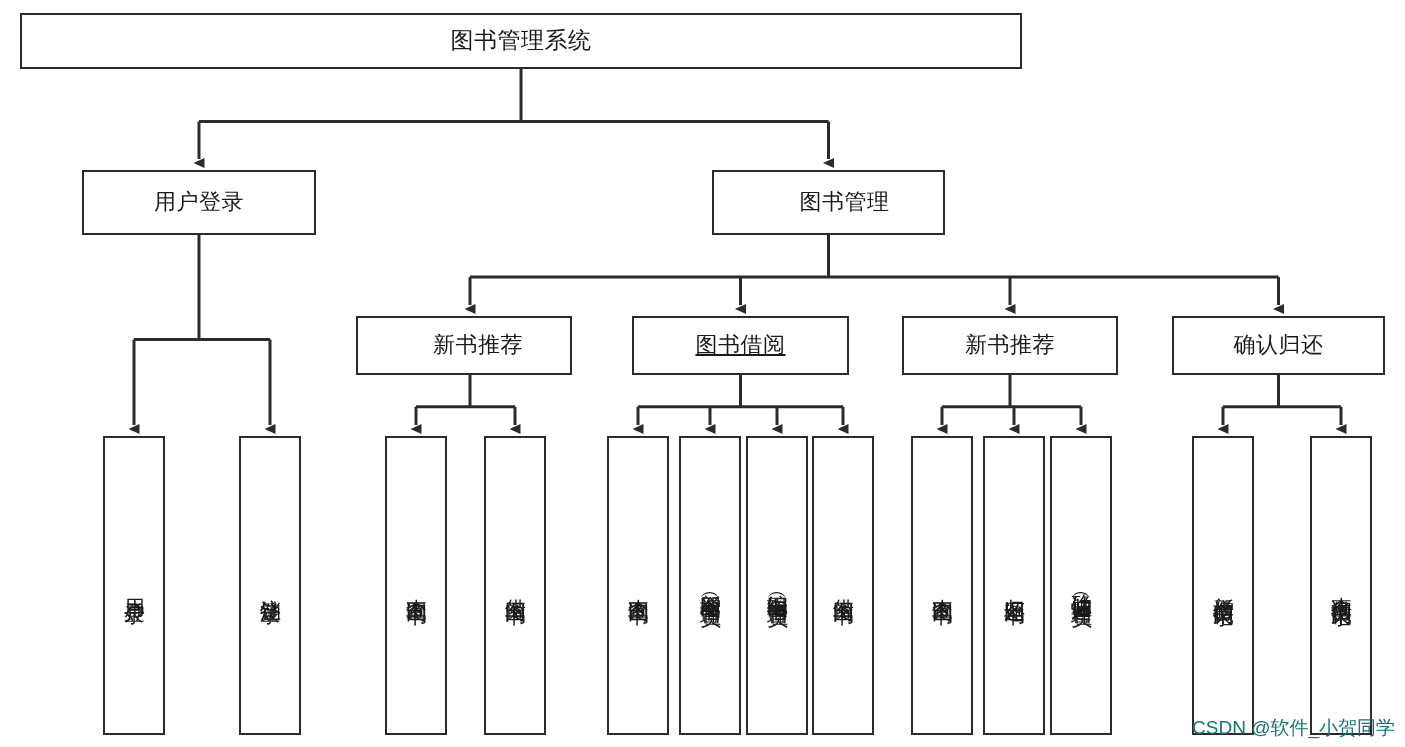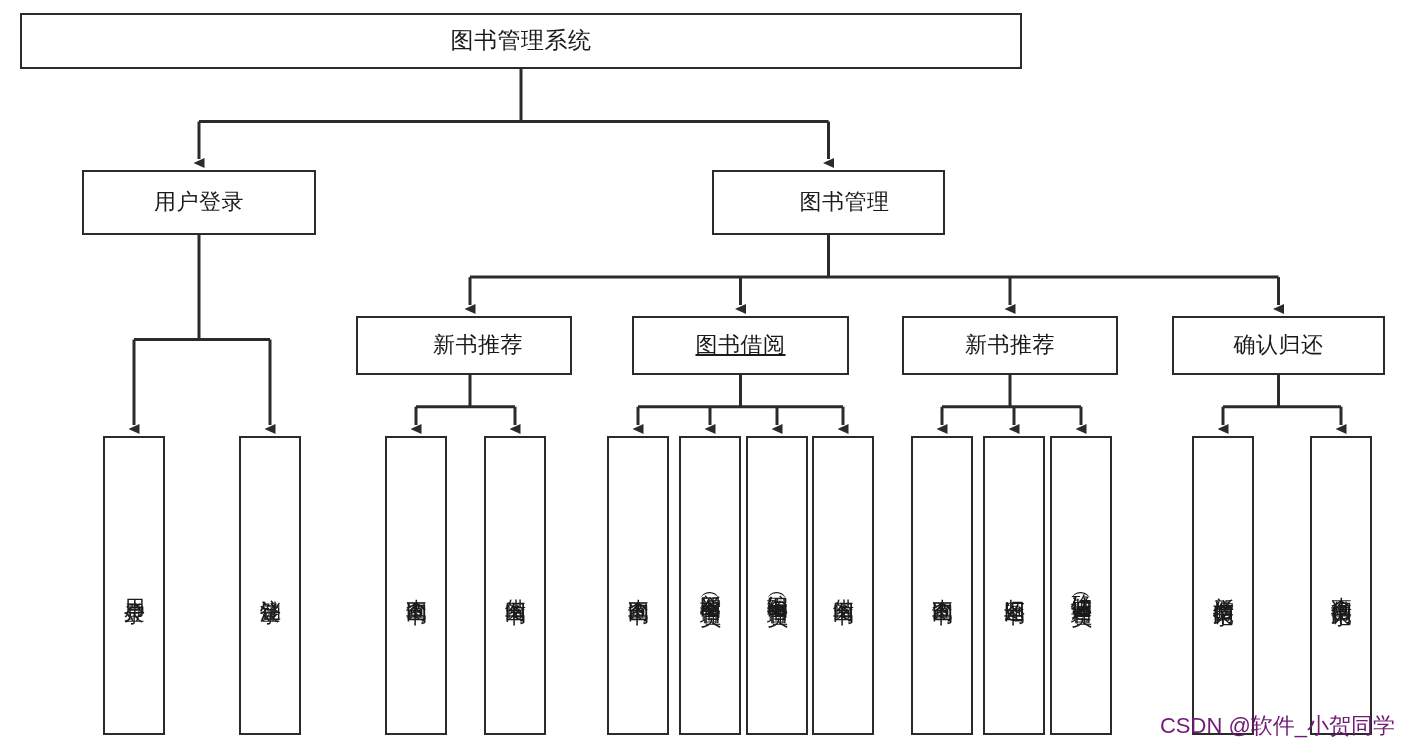--- a/index.html
+++ b/index.html
@@ -56,22 +56,22 @@
     font-size: 21px;
     line-height: 1.18;
     letter-spacing: 2px;
     max-height: 100%;
   }
   .node-box.root .node-label { font-size: 23px; }
   .watermark {
     position: absolute;
     right: 10px;
     bottom: 6px;
-    font-size: 22px;
-    color: #701a75;
+    font-size: 19px;
+    color: #0f766e;
     white-space: nowrap;
     pointer-events: none;
     font-family: "Liberation Sans", "DejaVu Sans", sans-serif;
   }
 </style>
 </head>
 <body>
 
 <div id="canvas">
 

